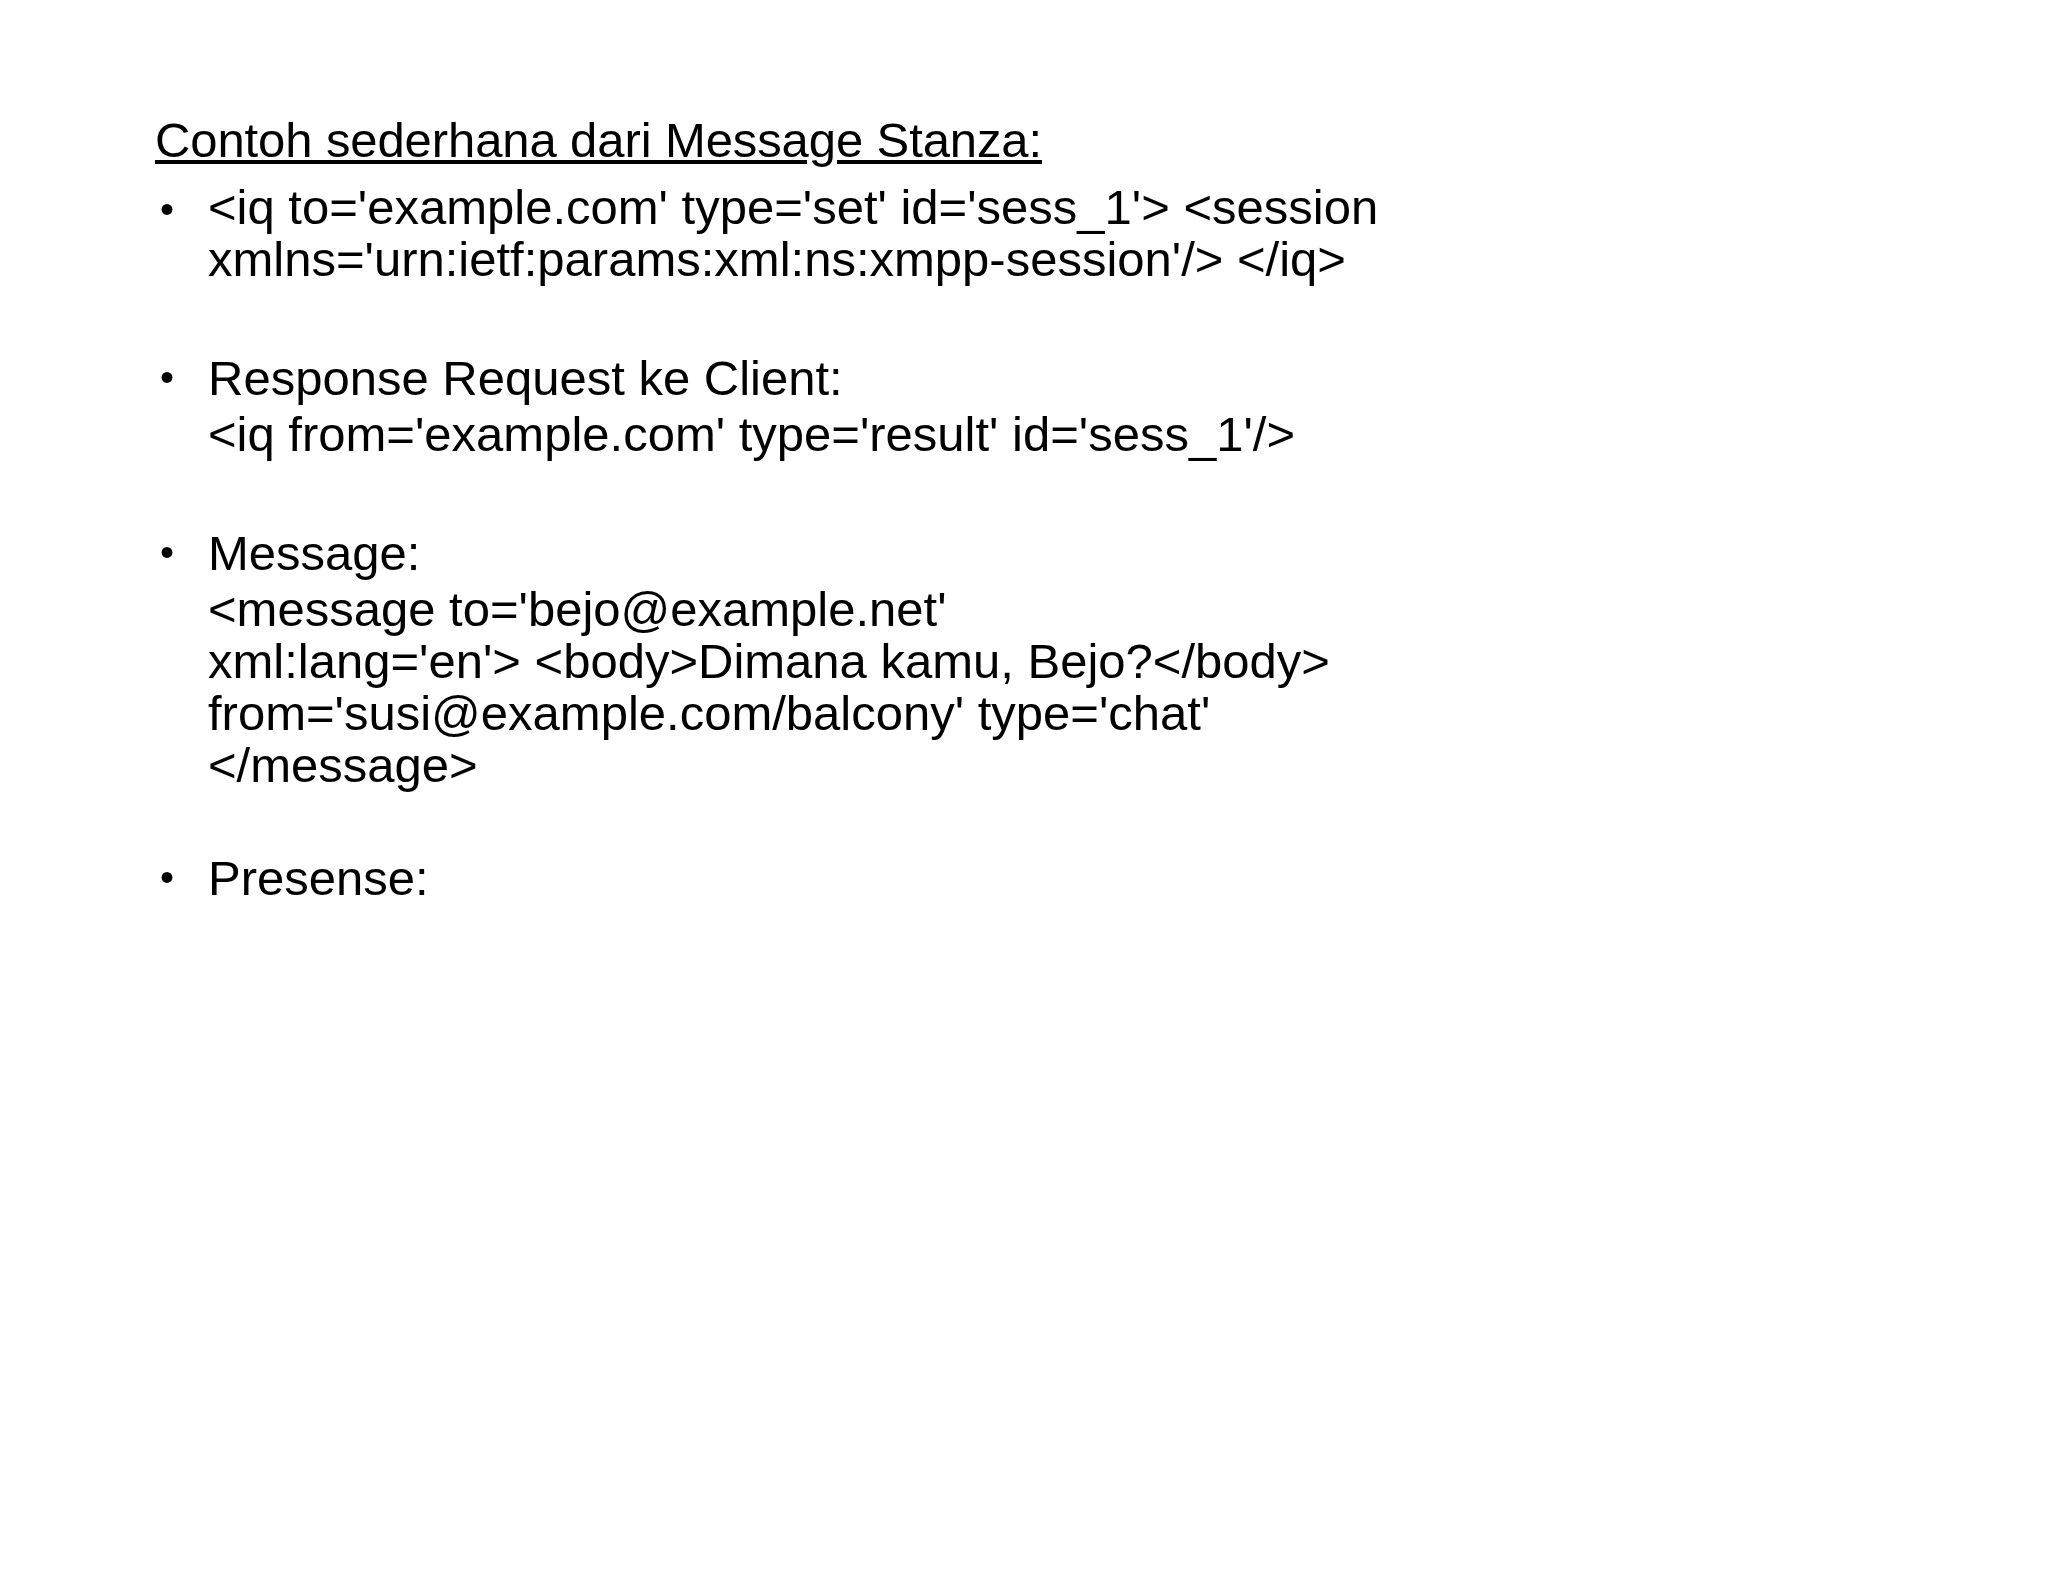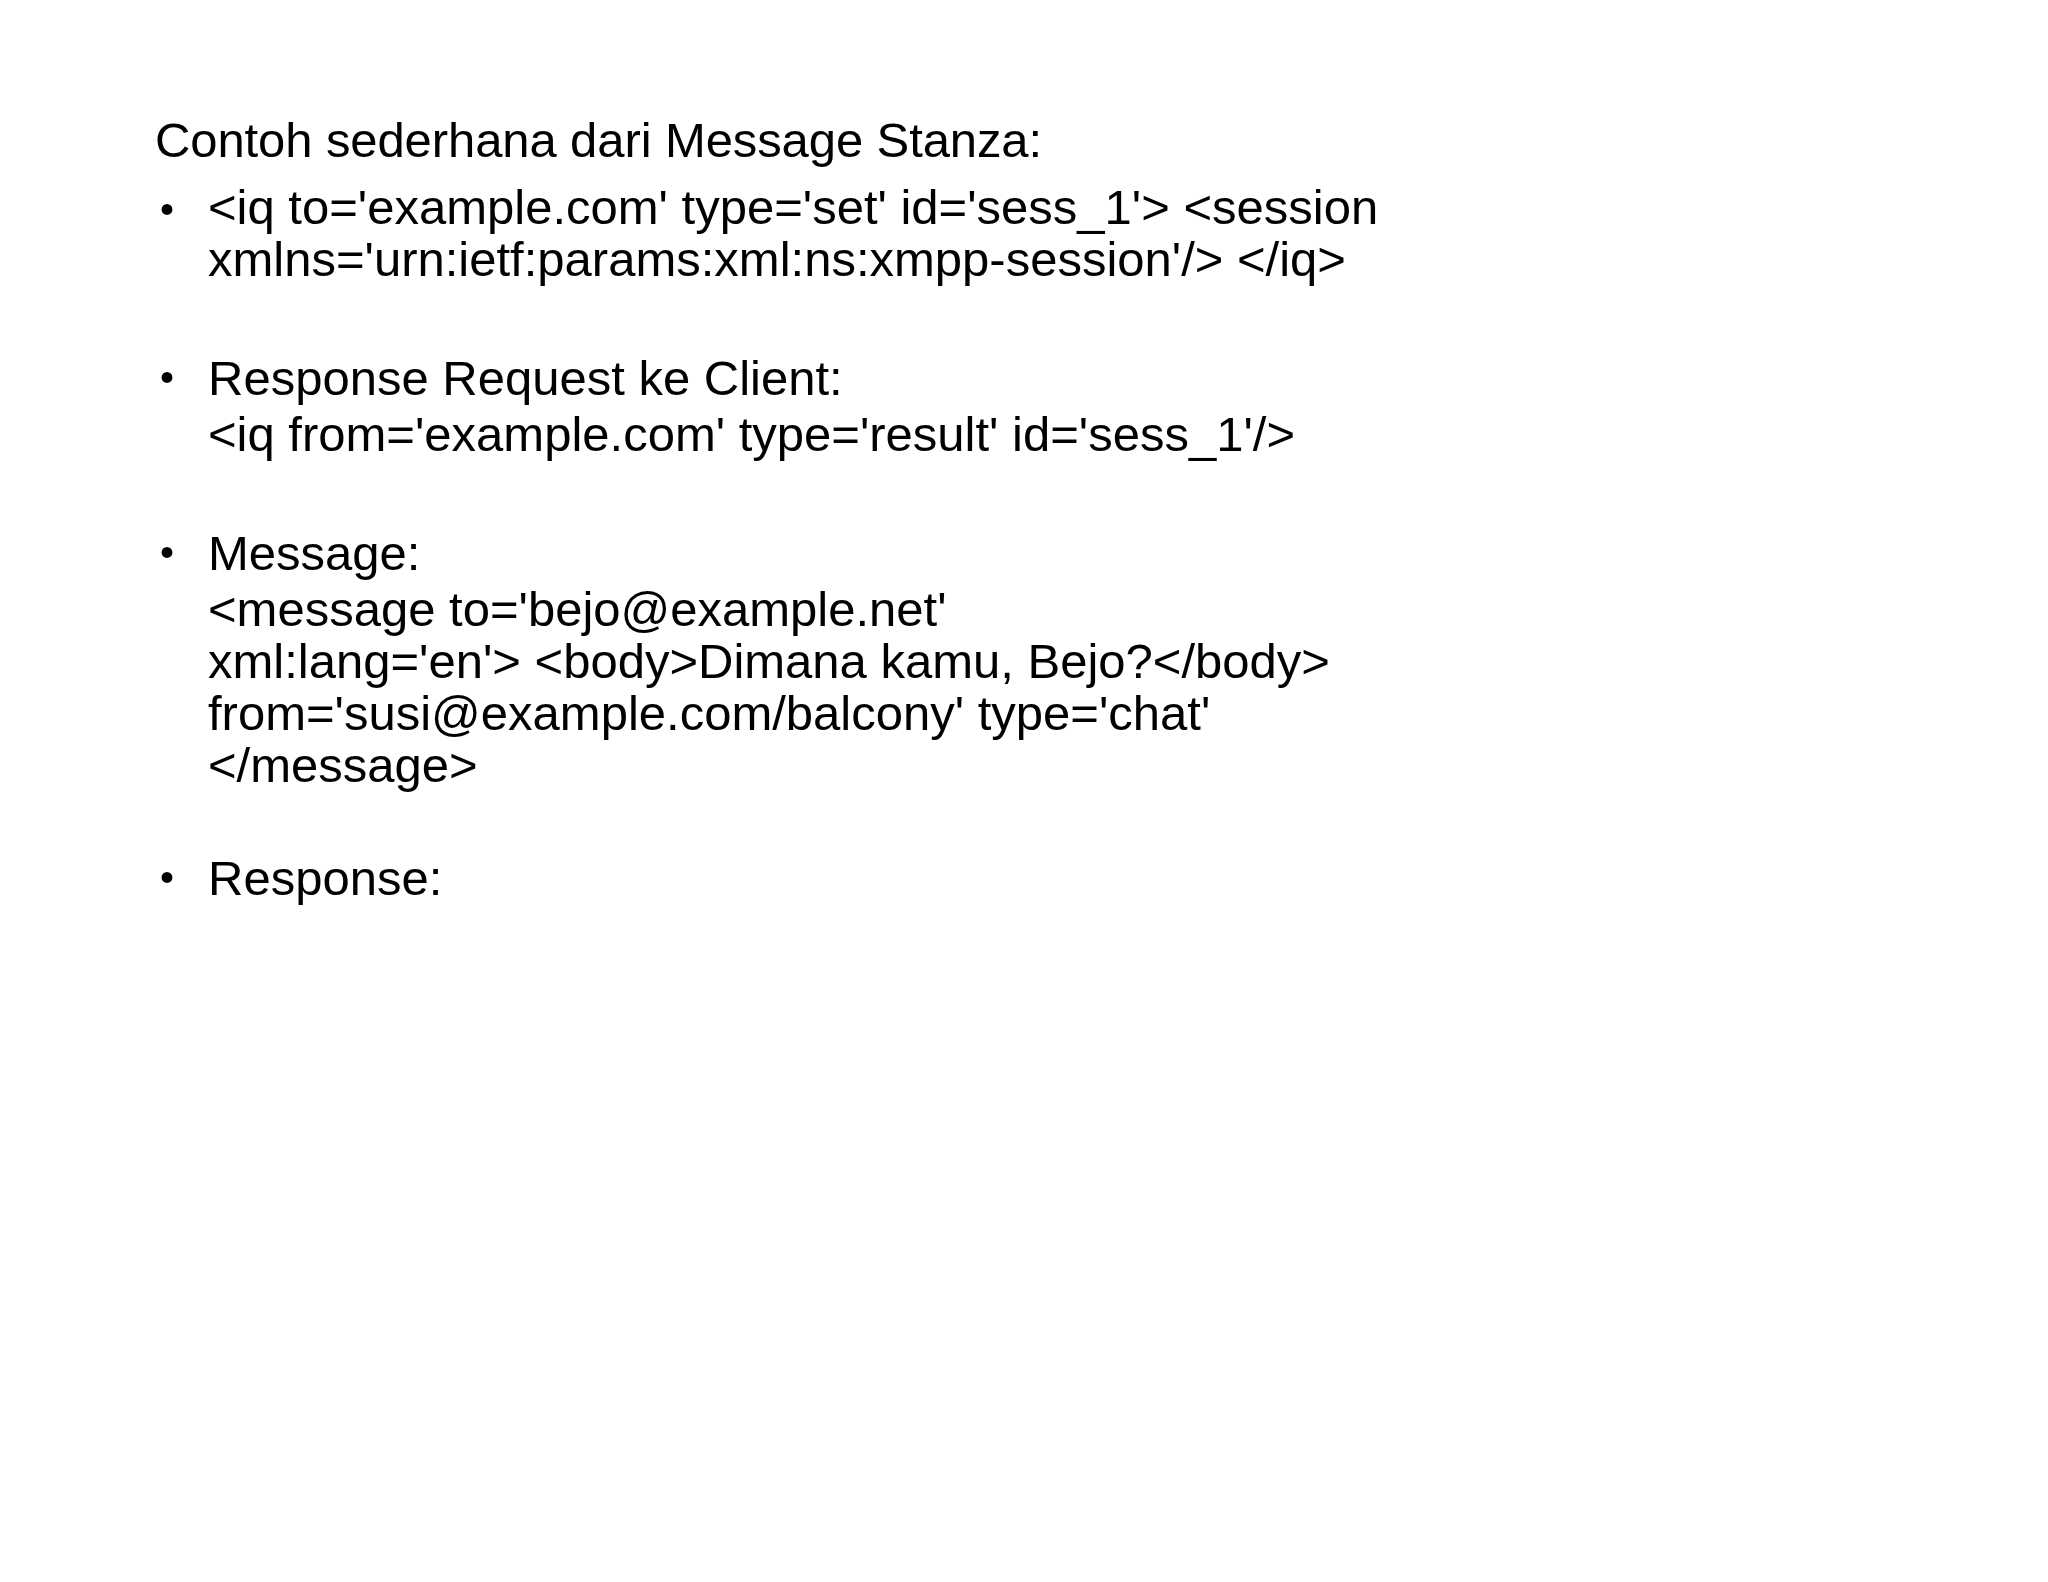--- a/index.html
+++ b/index.html
@@ -33,20 +33,21 @@
     width: 1360px;
   }
 
   
   .slide-title {
     font-size: 49px;
     line-height: 1.16;
     letter-spacing: -0.1px;
     white-space: nowrap;
     margin: 0 0 13px 0;
+    text-decoration: underline;
   }
 
   
   .bullet-group {
     margin: 0 0 0 0;
   }
 
   .bullet-row {
     position: relative;
     padding-left: 53px;
@@ -130,18 +131,18 @@
         <span class="code-line">from='susi@example.com/balcony' type='chat'</span>
         <span class="code-line">&lt;/message&gt;</span>
       </div>
     </div>
 
     <div class="gap-md"></div>
 
     <div class="bullet-group">
       <div class="bullet-row">
         <span class="bullet-dot">•</span>
-        <span class="bullet-label">Response:</span>
+        <span class="bullet-label">Presense:</span>
       </div>
     </div>
 
   </div>
 </div>
 
 </body></html>

